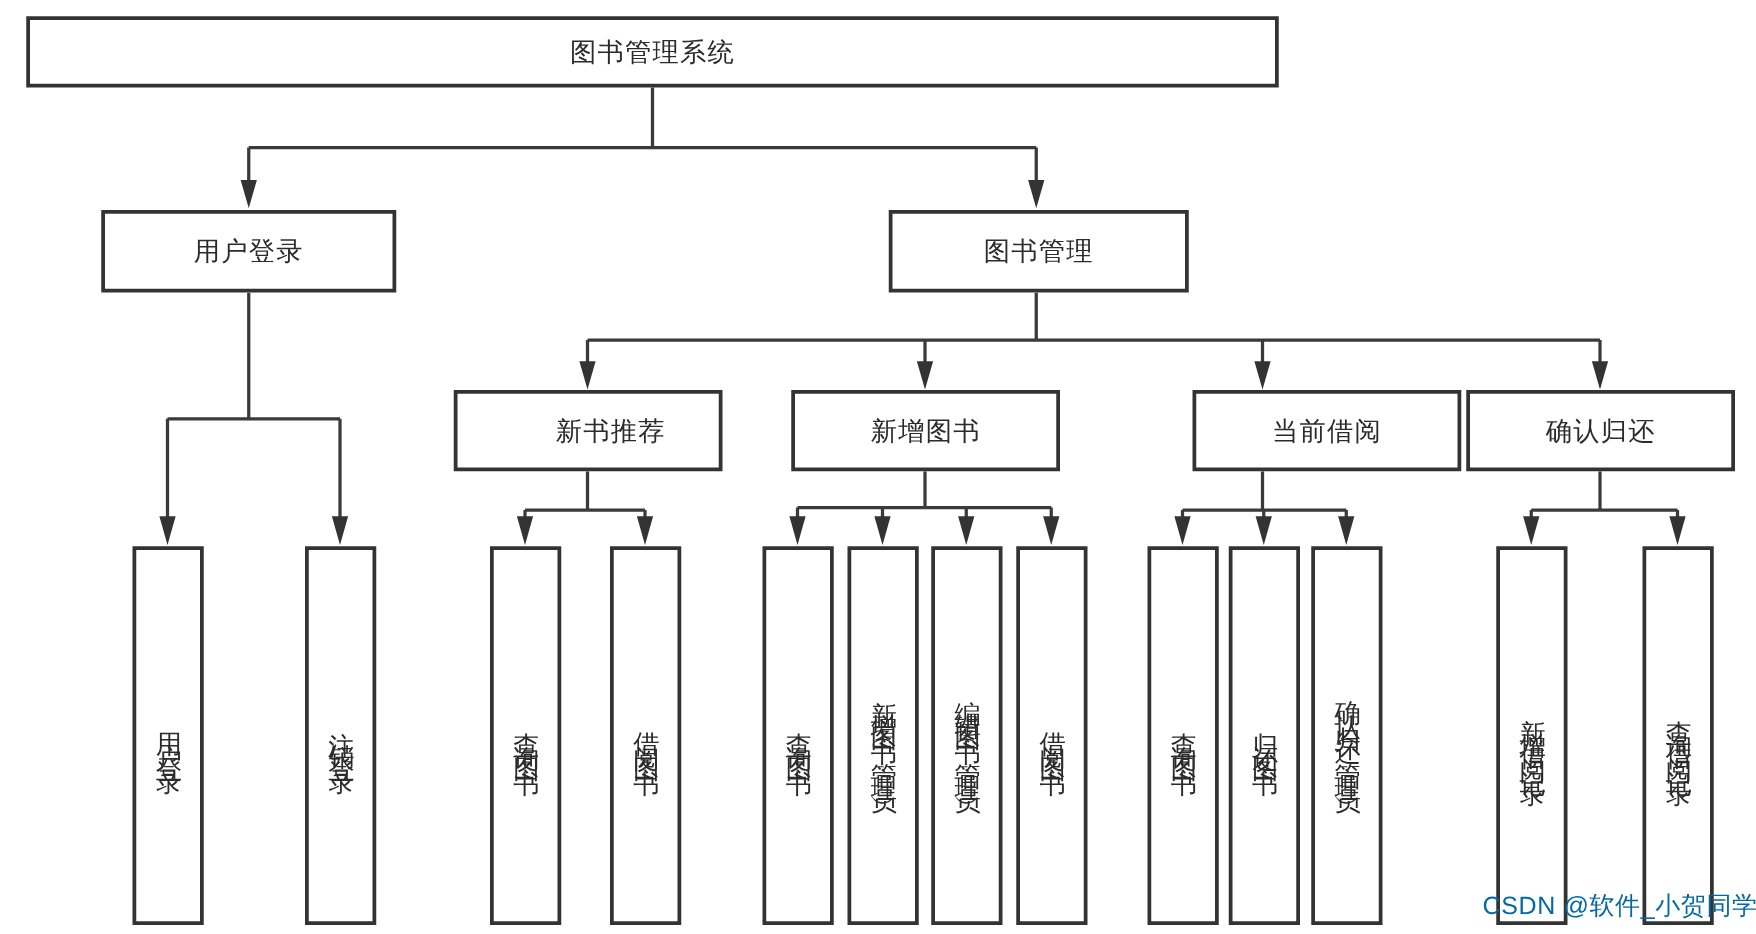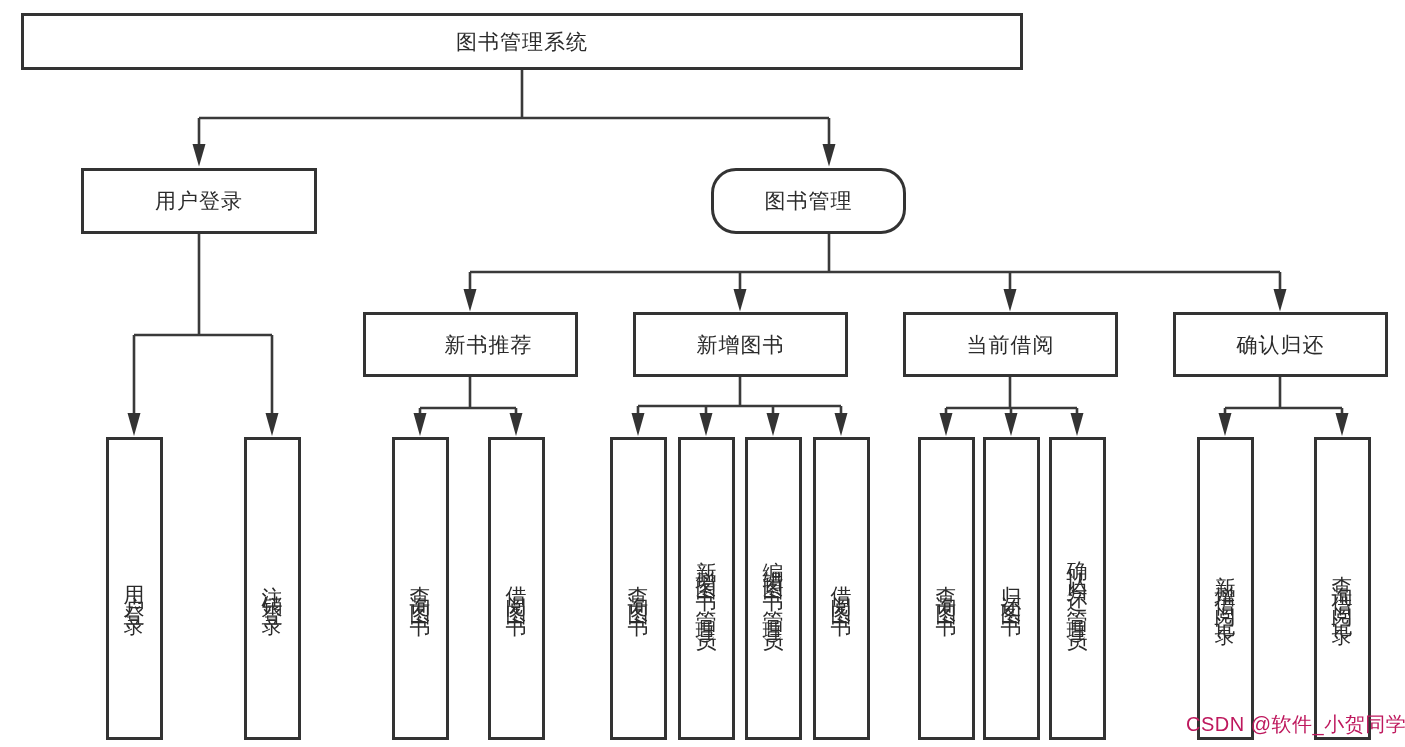--- a/index.html
+++ b/index.html
@@ -53,21 +53,21 @@
     letter-spacing: 10px;
     line-height: 1;
     color: #2b2b2b;
   }
   #watermark {
     position: absolute;
     left: 1186px;
     top: 711px;
     width: 210px;
     font-size: 20px;
-    color: #be185d;
+    color: #0369a1;
     white-space: nowrap;
     letter-spacing: 0.5px;
   }
 </style>
 </head>
 <body>
 
 <div id="canvas">
 
   <svg id="connectors" viewBox="0 0 1405 747" xmlns="http://www.w3.org/2000/svg">
@@ -109,25 +109,25 @@
     <g>
       <path class="line" d="M1280,377 V408 M1225,408 H1342 M1225,408 V415 M1342,408 V415"></path>
       <path class="arrow" d="M1218.5,413 H1231.5 L1225,436 Z"></path>
       <path class="arrow" d="M1335.5,413 H1348.5 L1342,436 Z"></path>
     </g>
   </svg>
 
   <div class="node hnode" style="left:21px; top:13px; width:1002px; height:57px;">图书管理系统</div>
 
   <div class="node hnode" style="left:81px; top:168px; width:236px; height:66px;">用户登录</div>
-  <div class="node hnode" style="left:711px; top:168px; width:195px; height:66px;border-radius:25px;">图书管理</div>
+  <div class="node hnode" style="left:711px; top:168px; width:240px; height:66px;">图书管理</div>
 
   <div class="node hnode" style="left:363px; top:312px; width:215px; height:65px;padding-left:36px;">新书推荐</div>
   <div class="node hnode" style="left:633px; top:312px; width:215px; height:65px;">新增图书</div>
-  <div class="node hnode" style="left:903px; top:312px; width:215px; height:65px;">当前借阅</div>
+  <div class="node hnode" style="left:954px; top:312px; width:215px; height:65px;">当前借阅</div>
   <div class="node hnode" style="left:1173px; top:312px; width:215px; height:65px;">确认归还</div>
 
   <div class="node leaf" style="left:106px;">
     <span>用户登录</span>
   </div>
   <div class="node leaf" style="left:244px;">
     <span>注销登录</span>
   </div>
 
   <div class="node leaf" style="left:392px;">

